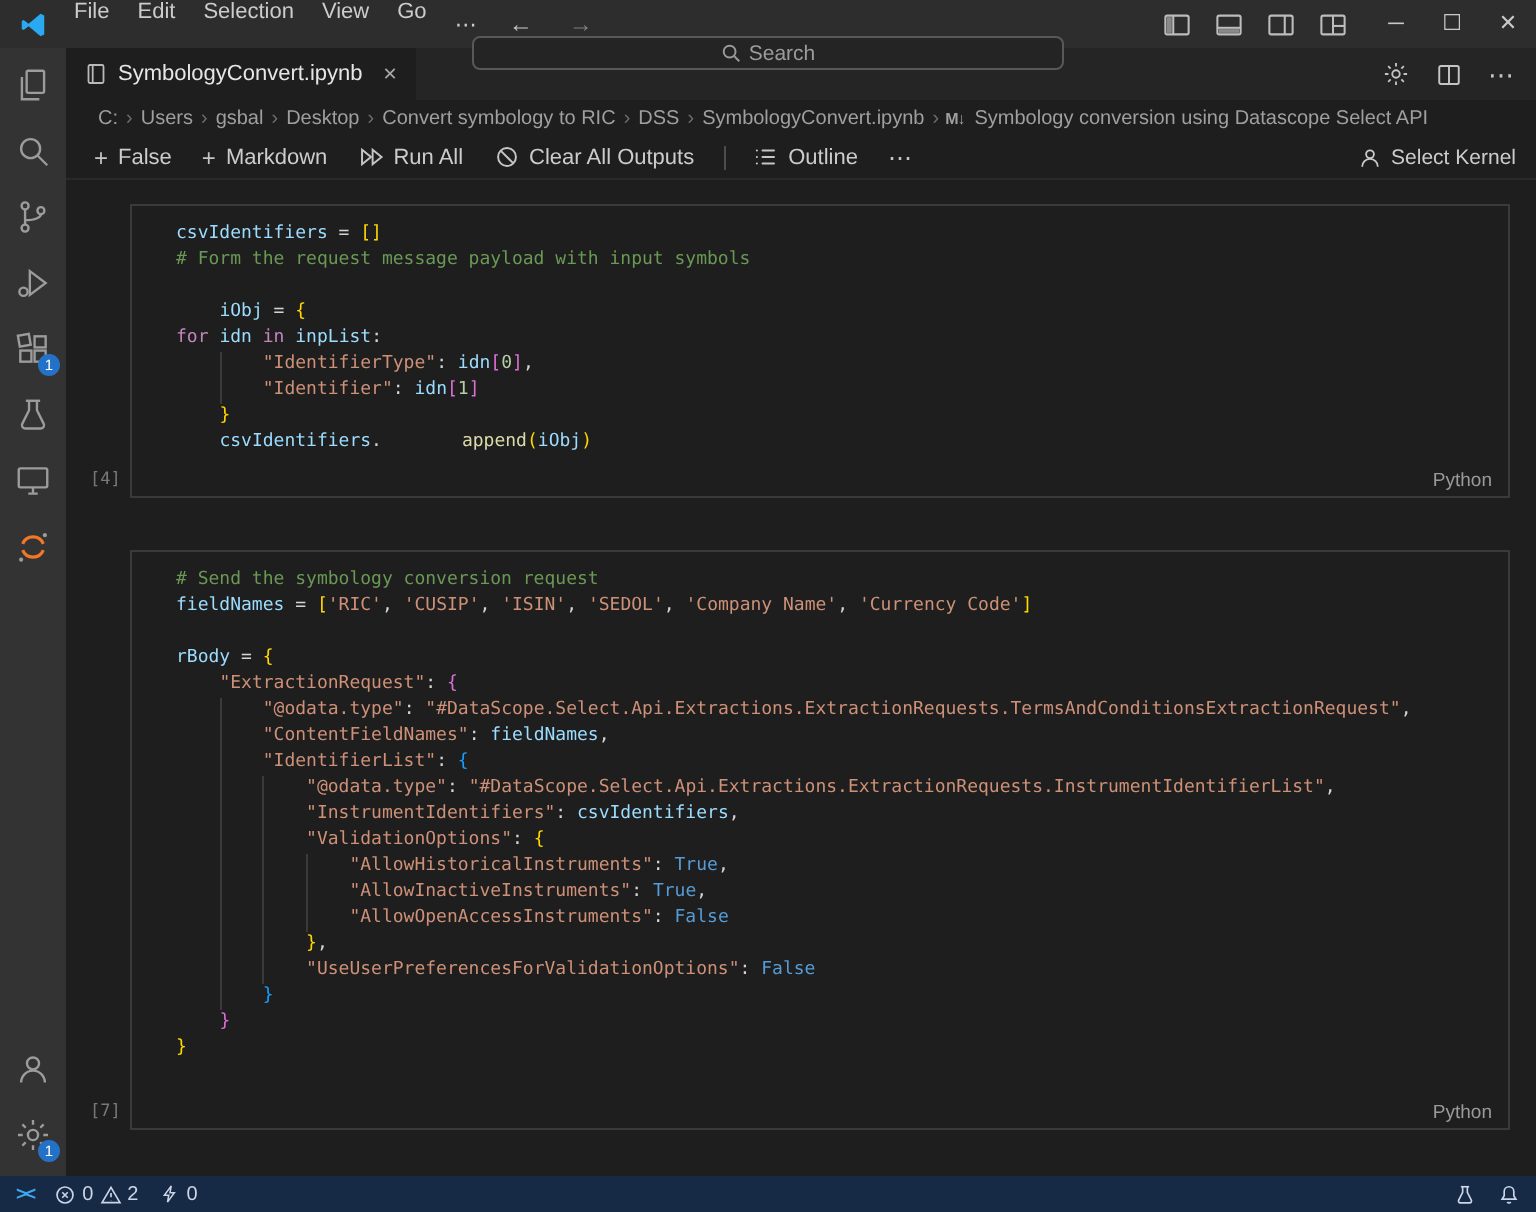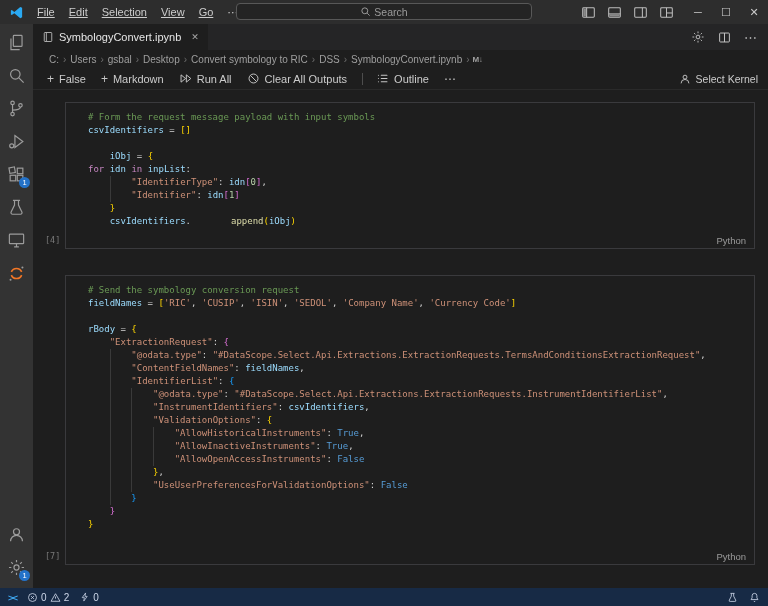--- a/index.html
+++ b/index.html
@@ -4,25 +4,25 @@
 <style>
   *{margin:0;padding:0;box-sizing:border-box;}
   html,body{width:768px;height:606px;overflow:hidden;}
   body{background:#1e1e1e;font-family:"Liberation Sans",sans-serif;color:#ccc;display:flex;flex-direction:column;}
   svg{display:block;}
 
   
   .titlebar{flex:0 0 24px;height:24px;background:#2d2d2d;display:flex;align-items:center;position:relative;}
   .tb-left{display:flex;align-items:center;height:100%;}
   .vscode-logo{margin:0 6px 0 9px;display:flex;}
-  .menus{display:flex;height:100%;align-items:center;text-decoration:underline;}
+  .menus{display:flex;height:100%;}
   .menu-item{font-size:11px;color:#cccccc;padding:0 7px;white-space:nowrap;}
   .nav-arrow{font-size:12px;color:#c5c5c5;padding:0 9px;}
   .nav-arrow.fwd{color:#7e7e7e;}
-  .tb-center{position:absolute;left:50%;top:3px;transform:translateX(-50%);width:296px;height:17px;background:#242424;border:1px solid #585858;border-radius:4px;display:flex;align-items:center;justify-content:center;gap:3px;color:#9b9b9b;font-size:10.5px;}
+  .tb-center{position:absolute;left:50%;top:18px;transform:translateX(-50%);width:296px;height:17px;background:#242424;border:1px solid #585858;border-radius:4px;display:flex;align-items:center;justify-content:center;gap:3px;color:#9b9b9b;font-size:10.5px;}
   .tb-right{margin-left:auto;display:flex;align-items:center;height:100%;}
   .layout-icons{display:flex;gap:11px;margin-right:10px;color:#bdbdbd;}
   .win-btn{width:28px;text-align:center;font-size:11px;color:#c9c9c9;height:24px;line-height:24px;}
 
   
   .workbench{flex:0 0 564px;height:564px;display:flex;}
   .activitybar{flex:0 0 33px;width:33px;background:#333333;display:flex;flex-direction:column;align-items:center;padding:2px 0 4px 0;}
   .ab-item{width:33px;height:33px;display:flex;align-items:center;justify-content:center;position:relative;color:#9c9c9c;}
   .ab-badge{position:absolute;right:3px;bottom:3px;background:#2472c8;color:#fff;font-size:7.5px;width:11px;height:11px;border-radius:50%;display:flex;align-items:center;justify-content:center;line-height:1;}
   .ab-bottom{margin-top:auto;}
@@ -266,20 +266,21 @@
           <span class="crumb">Convert symbology to RIC</span>
           <span class="crumb-sep">›</span>
 
           <span class="crumb">DSS</span>
           <span class="crumb-sep">›</span>
 
           <span class="crumb">SymbologyConvert.ipynb</span>
           <span class="crumb-sep">›</span>
         </div>
       <span class="md-icon">M↓</span>
+      <span class="crumb">Symbology conversion using Datascope Select API</span>
     </div>
 
     <div class="nb-toolbar">
       <div class="tbi">
         <span class="plus">+</span>
         <span>False</span>
       </div>
       <div class="tbi">
         <span class="plus">+</span>
         <span>Markdown</span>
@@ -323,22 +324,22 @@
       </div>
     </div>
 
     <div class="notebook">
         <div class="cell-row">
           <div class="cell-gutter">
             <div class="exec-count">[4]</div>
           </div>
           <div class="cell-frame">
             <div class="cell-code">
+              <div class="code-line"><span class="tk-var">csvIdentifiers</span><span class="tk-pln"> = </span><span class="tk-y">[]</span></div>
               <div class="code-line"><span class="tk-com"># Form the request message payload with input symbols</span></div>
-              <div class="code-line"><span class="tk-var">csvIdentifiers</span><span class="tk-pln"> = </span><span class="tk-y">[]</span></div>
               <div class="code-line"></div>
               <div class="code-line"><span class="tk-pln">    </span><span class="tk-var">iObj</span><span class="tk-pln"> = </span><span class="tk-y">{</span></div>
               <div class="code-line"><span class="tk-kw">for</span><span class="tk-pln"> </span><span class="tk-var">idn</span><span class="tk-pln"> </span><span class="tk-kw">in</span><span class="tk-pln"> </span><span class="tk-var">inpList</span><span class="tk-pln">:</span></div>
               <div class="code-line"><span class="indent-guide" style="left: calc(4ch + 22px);"></span><span class="tk-pln">        </span><span class="tk-str">"IdentifierType"</span><span class="tk-pln">: </span><span class="tk-var">idn</span><span class="tk-m">[</span><span class="tk-num">0</span><span class="tk-m">]</span><span class="tk-pln">,</span></div>
               <div class="code-line"><span class="indent-guide" style="left: calc(4ch + 22px);"></span><span class="tk-pln">        </span><span class="tk-str">"Identifier"</span><span class="tk-pln">: </span><span class="tk-var">idn</span><span class="tk-m">[</span><span class="tk-num">1</span><span class="tk-m">]</span></div>
               <div class="code-line"><span class="tk-pln">    </span><span class="tk-y">}</span></div>
               <div class="code-line"><span class="tk-pln">    </span><span class="tk-var">csvIdentifiers</span><span class="tk-pln">.</span><span class="tk-fn">append</span><span class="tk-y">(</span><span class="tk-var">iObj</span><span class="tk-y">)</span></div>
             </div>
             <div class="cell-status">
               <span class="cell-lang">Python</span>

